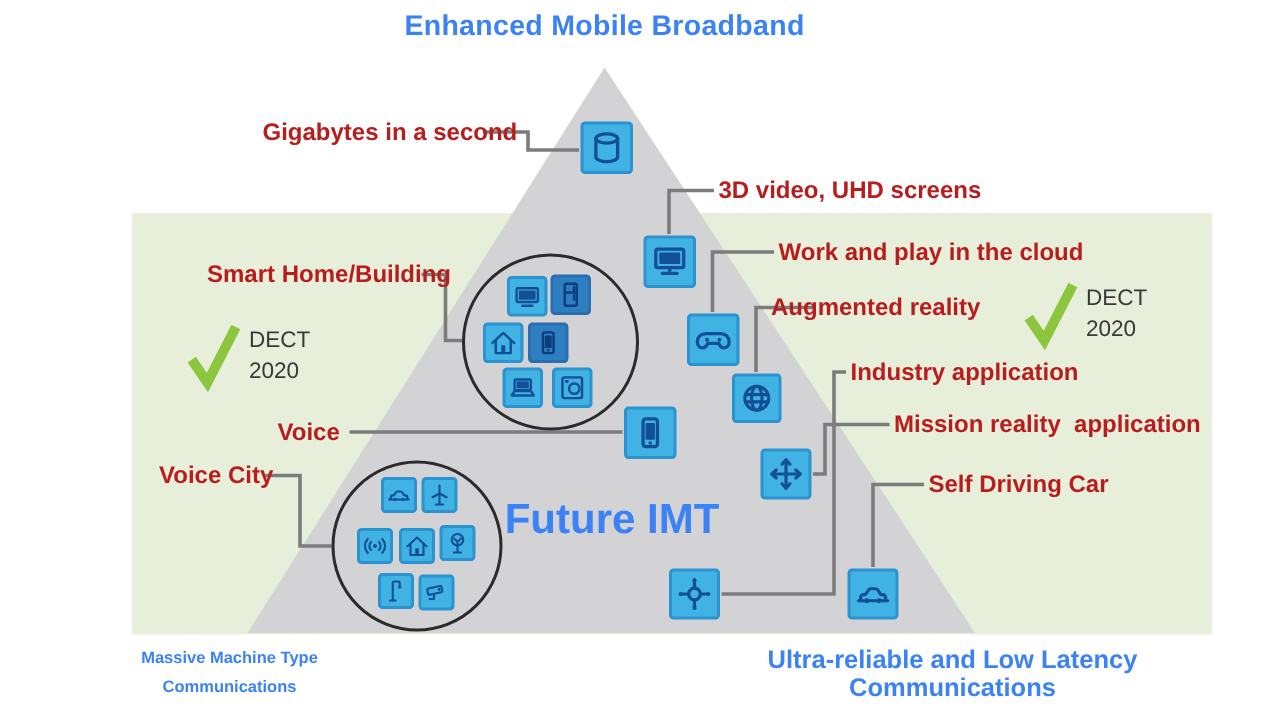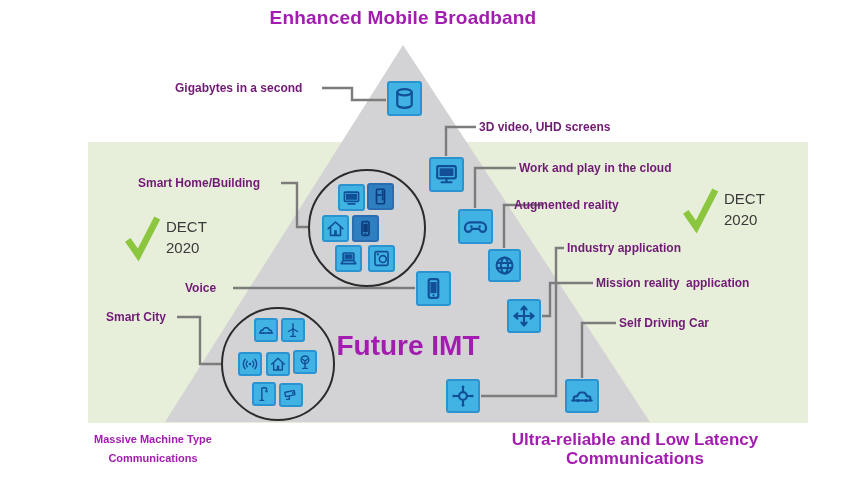--- a/index.html
+++ b/index.html
@@ -1,26 +1,26 @@
 <!DOCTYPE html>
 <html><head>
 <meta charset="utf-8">
 <style>
   html,body{margin:0;padding:0;background:#fff;}
   #page{position:relative;width:850px;height:479px;overflow:hidden;
         font-family:"Liberation Sans",sans-serif;background:#fff;}
   .layer{position:absolute;left:0;top:0;width:850px;height:479px;}
   #green-rect{position:absolute;left:88px;top:142px;width:720px;height:281px;background:#e7efda;}
   svg.full{position:absolute;left:0;top:0;width:850px;height:479px;overflow:visible;}
-  .heading{position:absolute;font-weight:bold;color:#a21caf;text-align:center;}
+  .heading{position:absolute;font-weight:bold;color:#3b82f6;text-align:center;}
   #title-top{left:123px;top:7px;width:560px;font-size:19px;letter-spacing:.2px;}
   #title-center{left:308px;top:330px;width:200px;font-size:28px;}
   #title-bl{left:28px;top:430px;width:250px;font-size:11px;line-height:19px;}
   #title-br{left:450px;top:430px;width:370px;font-size:17px;line-height:19px;}
-  .callout{position:absolute;font-size:12px;font-weight:bold;color:#701a75;white-space:pre;line-height:13px;}
+  .callout{position:absolute;font-size:16px;font-weight:bold;color:#b91c1c;white-space:pre;line-height:13px;}
   .cluster{position:absolute;border:2.5px solid #2b2b2b;border-radius:50%;background:transparent;}
   .icon{position:absolute;border-radius:3px;box-sizing:border-box;}
   .icon.light{background:#41b2e4;border:2px solid #2b93cf;--g:#134f97;}
   .icon.mid{background:#2e7fc2;border:2px solid #2a6db0;--g:#0d3d7c;}
   .icon svg{display:block;width:100%;height:100%;}
   .icon svg *{stroke:var(--g);fill:none;stroke-width:1.7;stroke-linecap:round;stroke-linejoin:round;}
   .icon svg .f{fill:var(--g);stroke:none;}
   .dect{position:absolute;display:flex;align-items:flex-start;gap:4px;}
   .dect .mark{width:38px;height:52px;flex:0 0 auto;}
   .dect .txt{font-size:15px;line-height:21px;color:#3a3a3a;padding-top:6px;}
@@ -197,21 +197,21 @@
           <g transform="rotate(-12 11 10)">
             <rect x="4.8" y="7.6" width="11.6" height="5.2" rx="1"></rect>
             <circle class="f" cx="14.2" cy="10.2" r="1.2"></circle>
           </g>
           <path d="M10 14.2v3h-3.4"></path>
         </svg>
       </div>
       <div class="callout" style="left: 175px; top: 82px;">Gigabytes in a second</div>
       <div class="callout" style="left: 138px; top: 177px;">Smart Home/Building</div>
       <div class="callout" style="left: 185px; top: 282px;">Voice</div>
-      <div class="callout" style="left: 106px; top: 311px;">Smart City</div>
+      <div class="callout" style="left: 106px; top: 311px;">Voice City</div>
       <div class="callout" style="left: 479px; top: 121px;">3D video, UHD screens</div>
       <div class="callout" style="left: 519px; top: 162px;">Work and play in the cloud</div>
       <div class="callout" style="left: 514px; top: 199px;">Augmented reality</div>
       <div class="callout" style="left: 567px; top: 242px;">Industry application</div>
       <div class="callout" style="left: 596px; top: 277px;">Mission reality  application</div>
       <div class="callout" style="left: 619px; top: 317px;">Self Driving Car</div>
     </div>
 
   <div class="heading" id="title-top">Enhanced Mobile Broadband</div>
 

